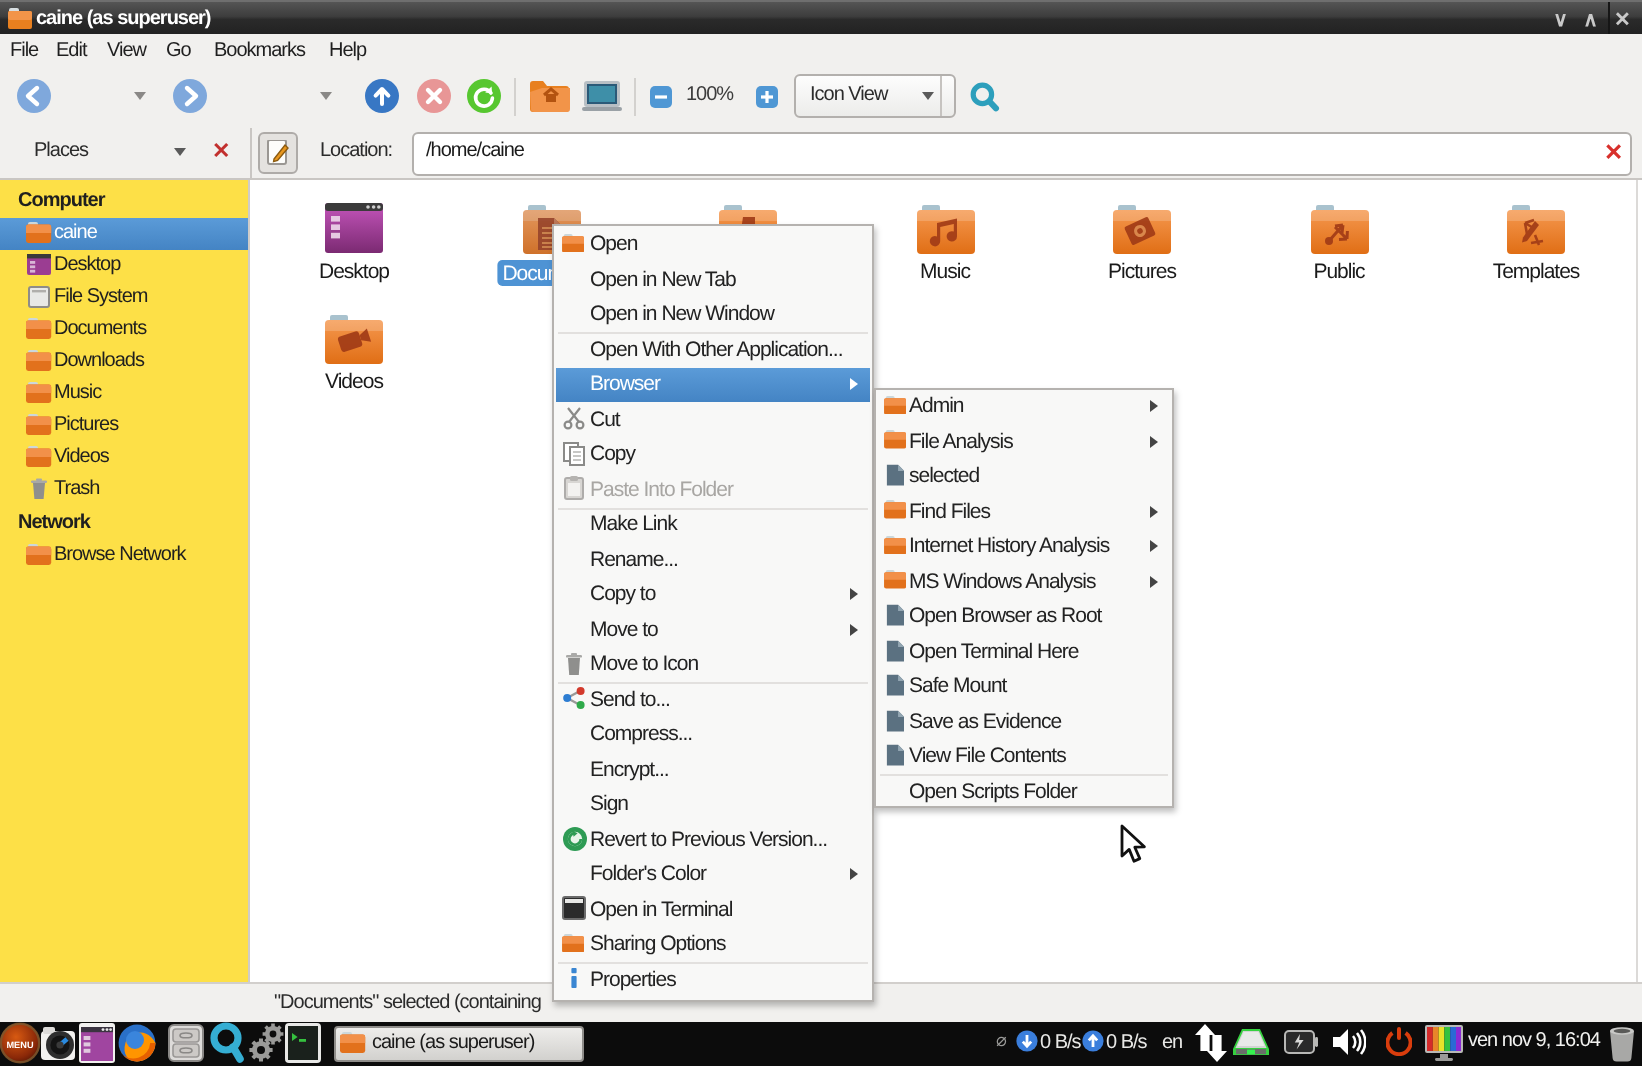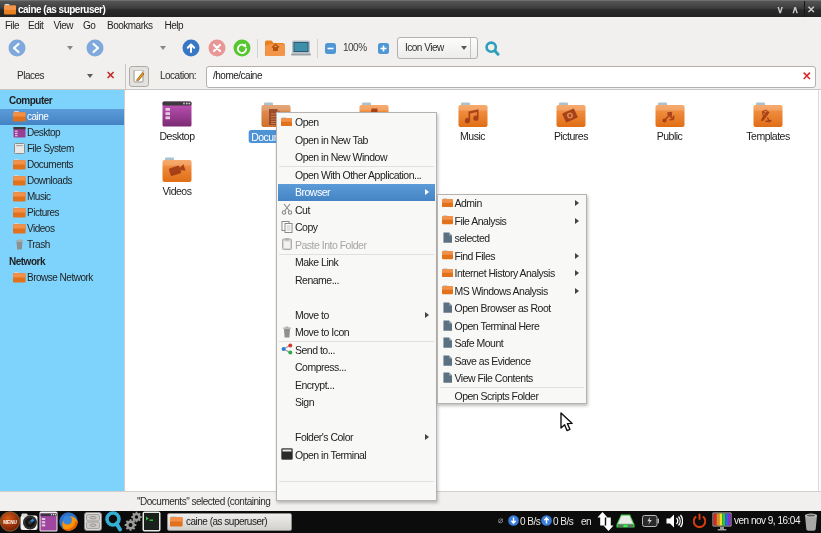--- a/index.html
+++ b/index.html
@@ -21,21 +21,21 @@
 
 #toolbar { left:0; top:33px; width:821px; height:31px; background:#f1f0ee; }
 .tsep { position:absolute; top:6px; width:1px; height:19px; background:#d3d1ce; }
 .graytext { color:#9c9a97;margin-top:40px; }
 .caret { position:absolute; width:0; height:0; border-left:3.5px solid transparent; border-right:3.5px solid transparent; border-top:4px solid #5a5a5a; }
 
 
 #locrow { left:0; top:64px; width:821px; height:26px; background:#f1f0ee; border-bottom:1px solid #c9c6c3; }
 
 
-#sidebar { left:0; top:90px; width:125px; height:401px; background:#7dd3fc; border-right:1px solid #cfccc9; }
+#sidebar { left:0; top:90px; width:125px; height:401px; background:#fde047; border-right:1px solid #cfccc9; }
 #main { left:126px; top:90px; width:695px; height:401px; background:#ffffff; }
 .srow { position:absolute; left:0; width:124px; height:16px; line-height:16px; font-size:10px; color:#1f1f1f; }
 .srow .sic { position:absolute; left:13px; top:2px; }
 .srow .stx { position:absolute; left:27px; }
 .shead { font-weight:bold; }
 .shead .stx { left:9px; }
 .ssel { background:linear-gradient(#5b9bd8,#4484c4); color:#fff; }
 
 
 .gicon { position:absolute; width:60px; text-align:center; }
@@ -428,20 +428,24 @@
 </svg>
       <span class="mtx" style="left:19px">Paste Into Folder</span>
     </div>
   <div class="msep" style="top:140.70px"></div>
   <div class="mi" style="top:140.70px">
       <span class="mtx" style="left:19px">Make Link</span>
     </div>
   <div class="mi" style="top:158.20px">
       <span class="mtx" style="left:19px">Rename...</span>
     </div>
+  <div class="mi" style="top:175.70px">
+      <span class="mtx" style="left:19px">Copy to</span>
+      <div class="marrow" style="right:6px"></div>
+    </div>
   <div class="mi" style="top:193.20px">
       <span class="mtx" style="left:19px">Move to</span>
       <div class="marrow" style="right:6px"></div>
     </div>
   <div class="mi" style="top:210.70px">
       <svg class="mic" width="12" height="12" viewBox="0 0 12 12" style="left:3px;top:2.2px">
 <path d="M3 3 h6 l-0.6 8.5 h-4.8 z" fill="#8f8f8d"></path>
 <rect x="2" y="1.5" width="8" height="1.3" rx="0.6" fill="#a9a9a7"></rect>
 <rect x="4.5" y="0.5" width="3" height="1.2" rx="0.5" fill="#a9a9a7"></rect>
 </svg>
@@ -459,32 +463,56 @@
     </div>
   <div class="mi" style="top:245.70px">
       <span class="mtx" style="left:19px">Compress...</span>
     </div>
   <div class="mi" style="top:263.20px">
       <span class="mtx" style="left:19px">Encrypt...</span>
     </div>
   <div class="mi" style="top:280.70px">
       <span class="mtx" style="left:19px">Sign</span>
     </div>
+  <div class="mi" style="top:298.20px">
+      <svg class="mic" width="13" height="13" viewBox="0 0 13 13" style="left:3px;top:2.2px">
+<circle cx="6.5" cy="6.5" r="6" fill="#2e9b54"></circle>
+<circle cx="6.5" cy="6.5" r="3.6" fill="#e8f4ea"></circle>
+<path d="M6.5 3.6 A2.9 2.9 0 1 0 9.4 6.5" stroke="#2e9b54" stroke-width="1.4" fill="none"></path>
+<path d="M5.2 2.4 l2.6 1.2 -2 1.8 z" fill="#2e9b54"></path>
+</svg>
+      <span class="mtx" style="left:19px">Revert to Previous Version...</span>
+    </div>
   <div class="mi" style="top:315.70px">
       <span class="mtx" style="left:19px">Folder's Color</span>
       <div class="marrow" style="right:6px"></div>
     </div>
   <div class="mi" style="top:333.20px">
       <svg class="mic" width="12" height="12" viewBox="0 0 12 12" style="left:3px;top:2.2px">
 <rect x="0.5" y="0.5" width="11" height="11" rx="1" fill="#2b2b2b" stroke="#6b6b6b" stroke-width="1"></rect>
 <rect x="1.5" y="1.5" width="9" height="2" fill="#e8e8e6"></rect>
 </svg>
       <span class="mtx" style="left:19px">Open in Terminal</span>
     </div>
+  <div class="mi" style="top:350.70px">
+      <svg class="mic" width="11.5" height="9.7" viewBox="0 0 13 11" style="left:3px;top:3px">
+<rect x="1" y="0" width="5" height="3" rx="1" fill="#ccd7da"></rect>
+<rect x="0" y="1.3" width="12.6" height="9.2" rx="1.2" fill="#e2711c"></rect>
+<path d="M0 2.5 q0-1.2 1.2-1.2 h10.2 q1.2 0 1.2 1.2 v3 h-12.6z" fill="#f29049"></path>
+</svg>
+      <span class="mtx" style="left:19px">Sharing Options</span>
+    </div>
   <div class="msep" style="top:368.20px"></div>
+  <div class="mi" style="top:368.20px">
+      <svg class="mic" width="12" height="12" viewBox="0 0 12 12" style="left:3px;top:2.2px">
+<rect x="4.7" y="1" width="2.6" height="2.6" rx="0.5" fill="#3a86d2"></rect>
+<rect x="4.7" y="5" width="2.6" height="6" rx="0.5" fill="#3a86d2"></rect>
+</svg>
+      <span class="mtx" style="left:19px">Properties</span>
+    </div>
 </div>
 
 <div id="submenu" class="menu" style="left:436.5px;top:193.5px;width:150px;height:210px;">
   <div class="mi" style="top:0.20px">
       <svg class="mic" width="11.5" height="9.7" viewBox="0 0 13 11" style="left:3px;top:3px">
 <rect x="1" y="0" width="5" height="3" rx="1" fill="#ccd7da"></rect>
 <rect x="0" y="1.3" width="12.6" height="9.2" rx="1.2" fill="#e2711c"></rect>
 <path d="M0 2.5 q0-1.2 1.2-1.2 h10.2 q1.2 0 1.2 1.2 v3 h-12.6z" fill="#f29049"></path>
 </svg>
       <span class="mtx" style="left:16px">Admin</span>

